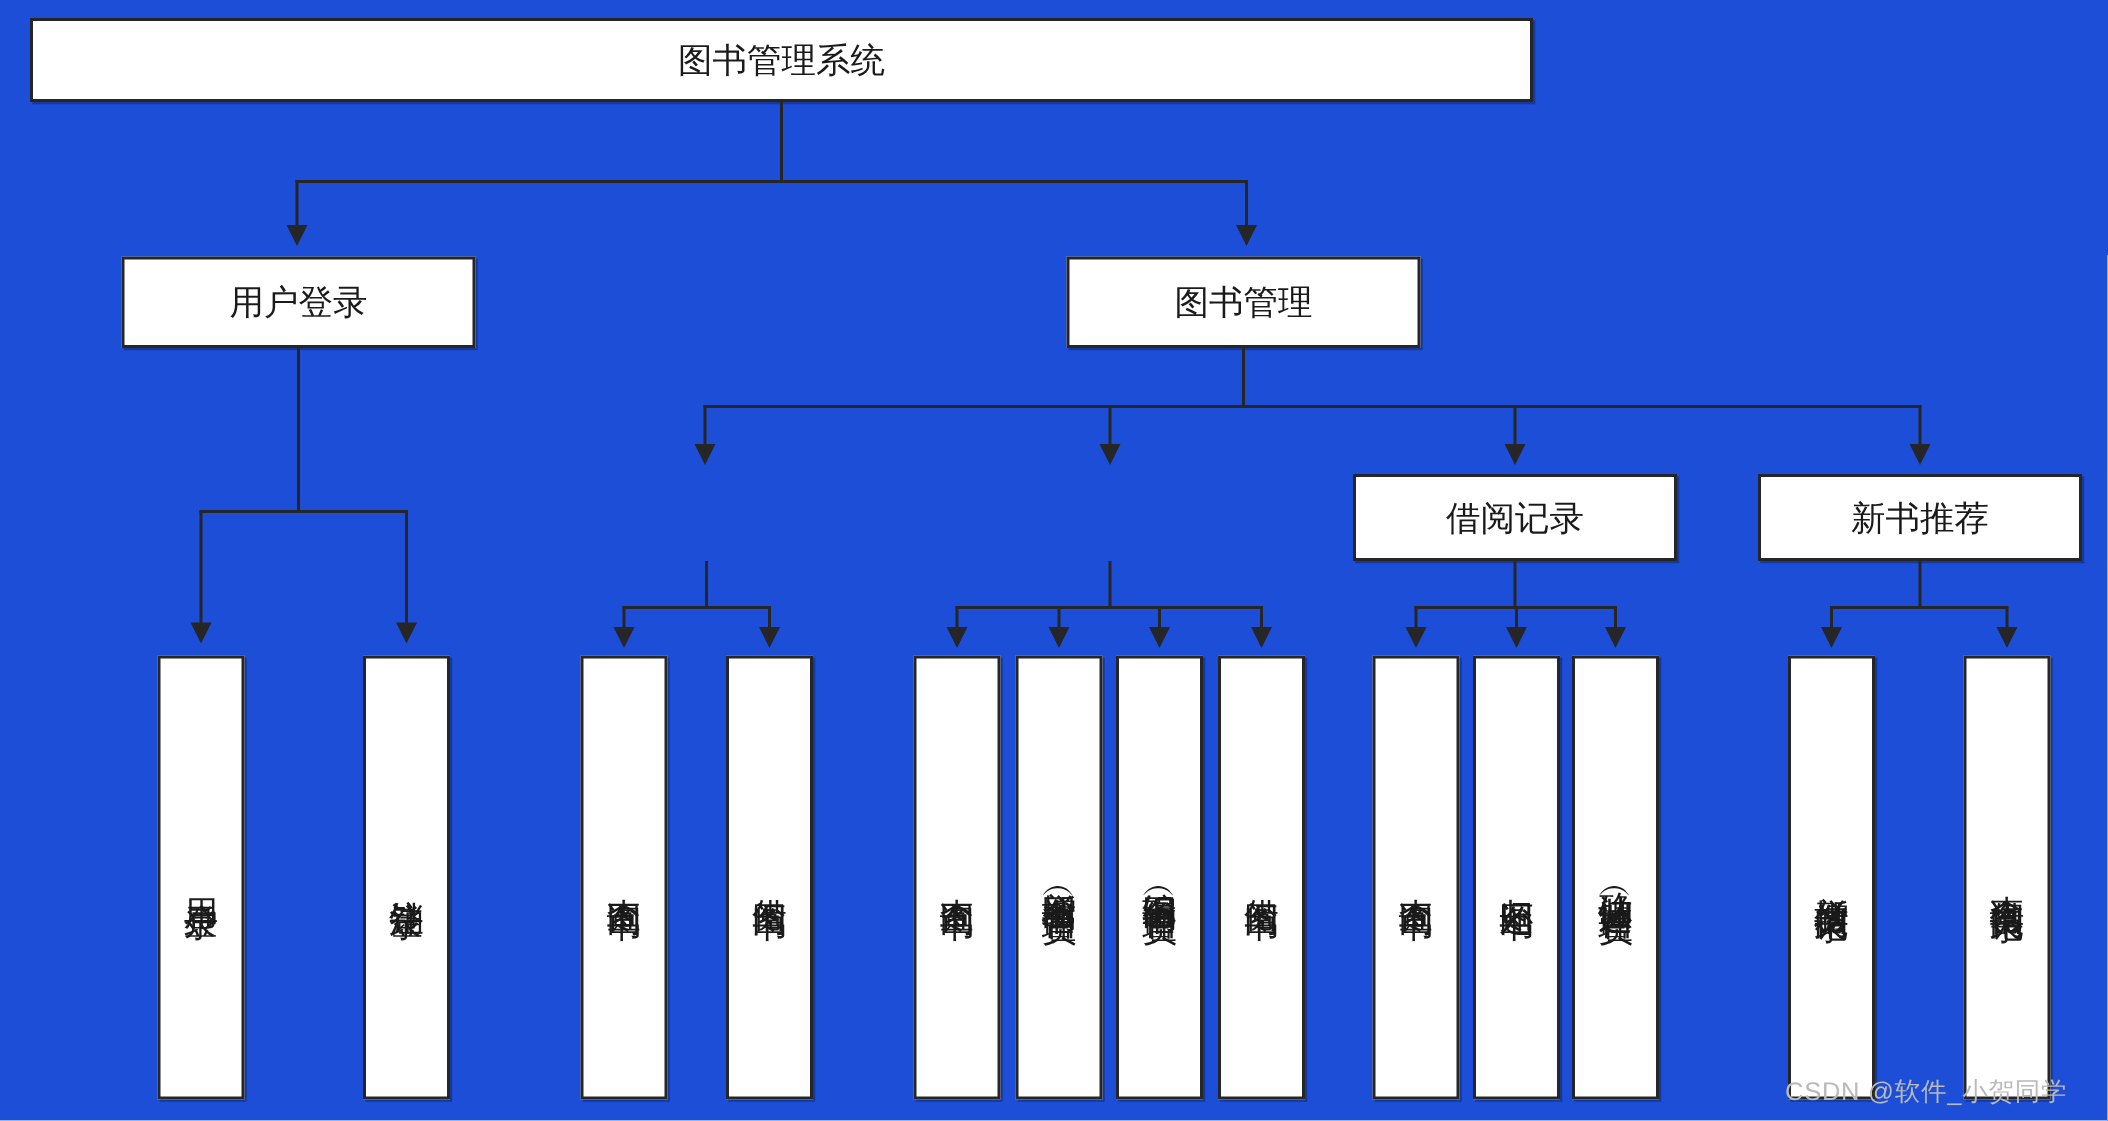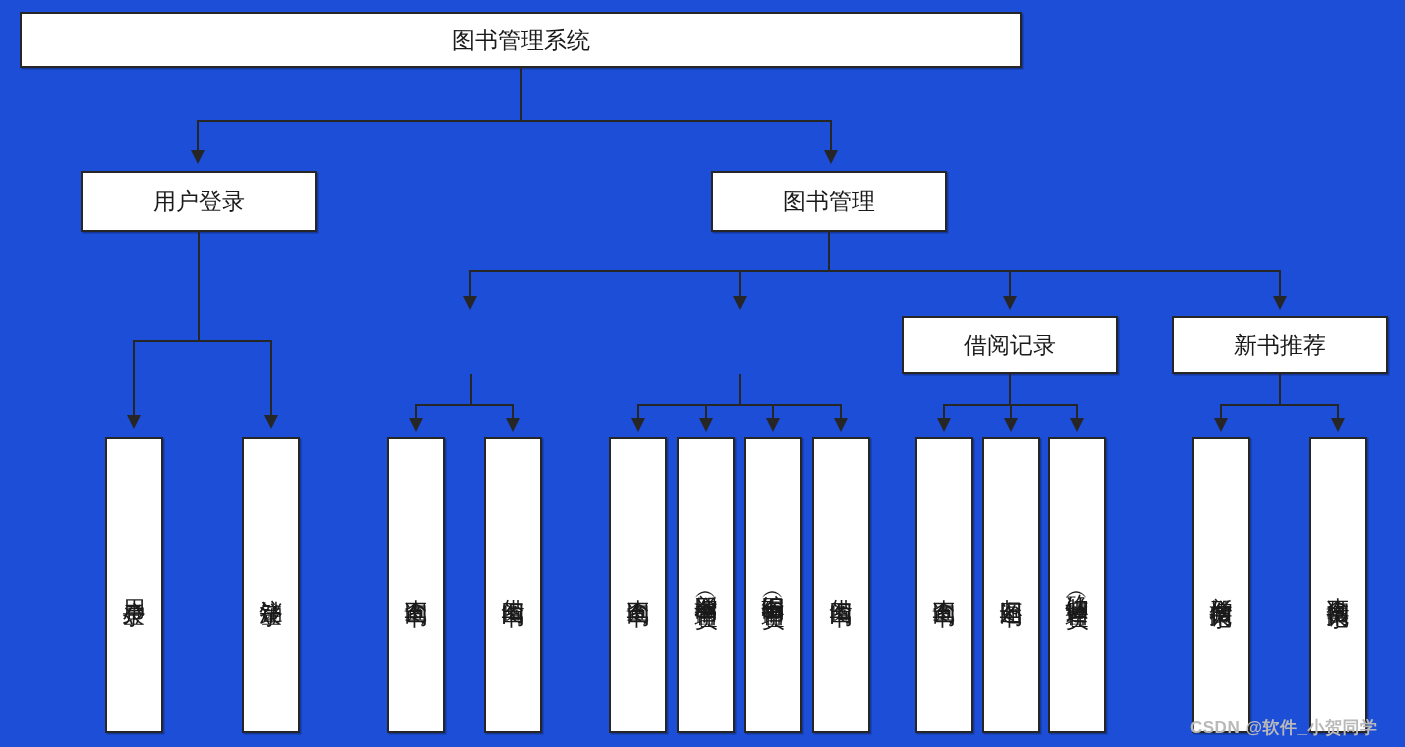--- a/index.html
+++ b/index.html
@@ -72,21 +72,20 @@
   }
 
   
   #watermark {
     position: absolute;
     font-size: 17px;
     color: #b9b9b9;
     white-space: nowrap;
     letter-spacing: 0.5px;
     pointer-events: none;
-    font-weight: bold;
   }
 </style>
 </head>
 <body>
 
 <div id="canvas">
 
   <div class="node root h" style="left:20px; top:12px; width:1002px; height:56px;">
     <span class="label">图书管理系统</span>
   </div>

